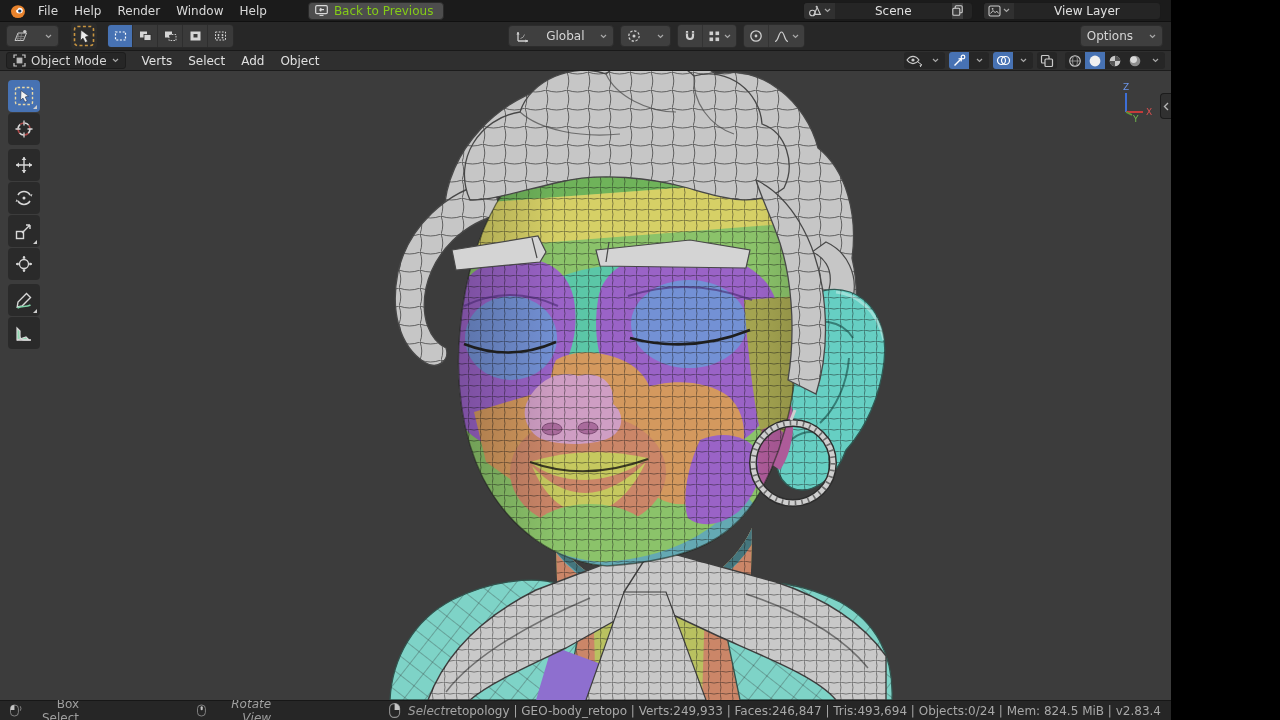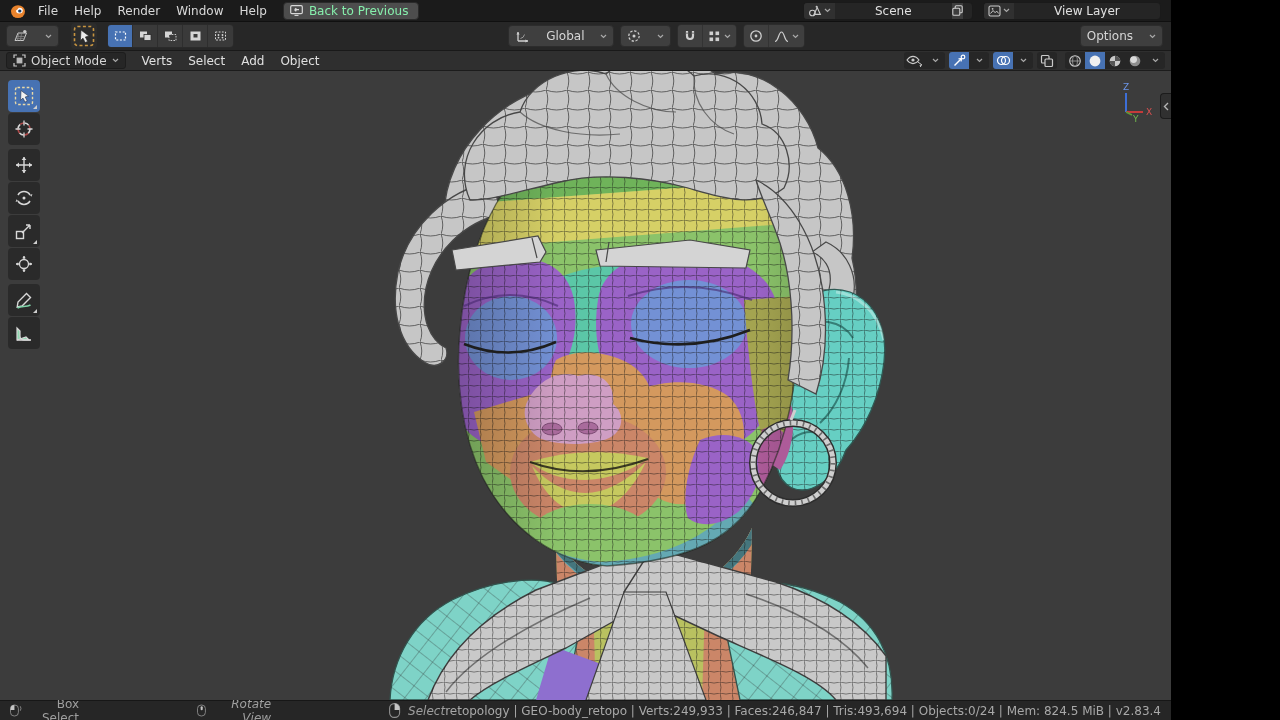--- a/index.html
+++ b/index.html
@@ -13,21 +13,21 @@
        -webkit-font-smoothing:antialiased;}
   .app{width:1171px;height:720px;display:flex;flex-direction:column;}
   .row{display:flex;align-items:center;}
   svg{display:block;}
 
   
   .topbar{height:22px;background:var(--topbar-bg);padding:0 8px;border-bottom:1px solid #101010;}
   .menu-item{padding:0 8px;line-height:22px;color:#d9d9d9;cursor:default;}
   .logo{margin:0 4px 0 2px;}
   .back-btn{display:flex;align-items:center;gap:6px;background:#4d4d4d;border:1px solid #2a2a2a;
-    border-radius:4px;height:18px;padding:0 10px 0 6px;margin-left:8px;color:#86efac;}
+    border-radius:4px;height:18px;padding:0 10px 0 6px;margin-left:33px;color:#84cc16;}
   .id-field{display:flex;align-items:center;height:18px;background:#252525;border:1px solid #1a1a1a;
     border-radius:4px;overflow:hidden;margin-left:10px;gap:32px;}
   .id-field .icon-zone{display:flex;align-items:center;gap:2px;padding:0 4px;background:#303030;height:100%;}
   .id-field .label{padding:0 8px;color:#e0e0e0;flex:1;white-space:nowrap;}
   .id-field .mini-btn{display:flex;align-items:center;justify-content:center;width:20px;height:100%;background:#3d3d3d;}
   .id-field .mini-btn.dim{background:transparent;opacity:.45;}
   .spacer{flex:1;}
 
   
   .toolsettings{height:29px;background:var(--toolbar-bg);padding:0 6px;border-bottom:1px solid #191919;}

